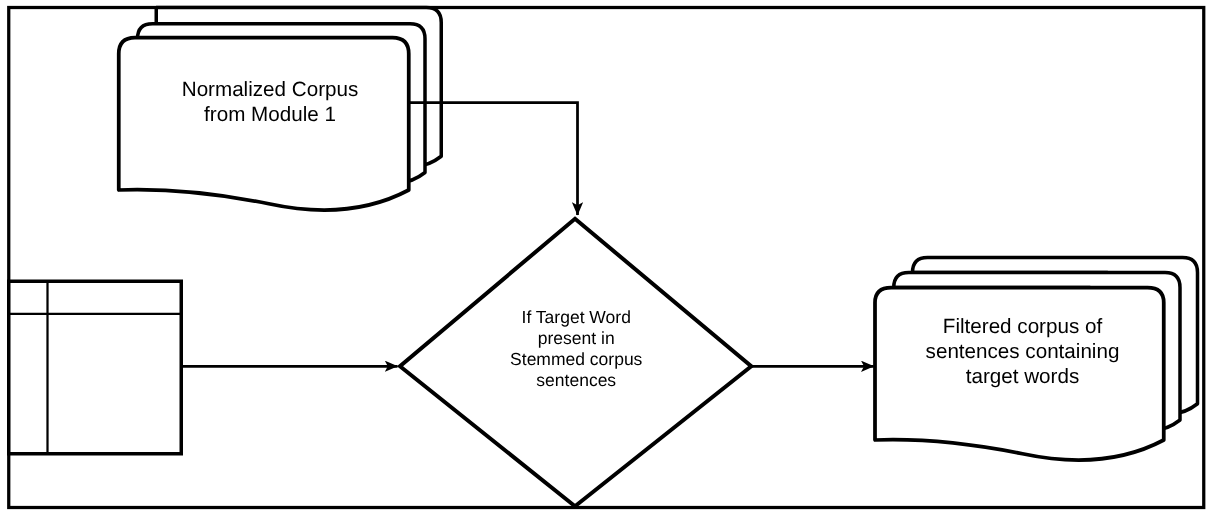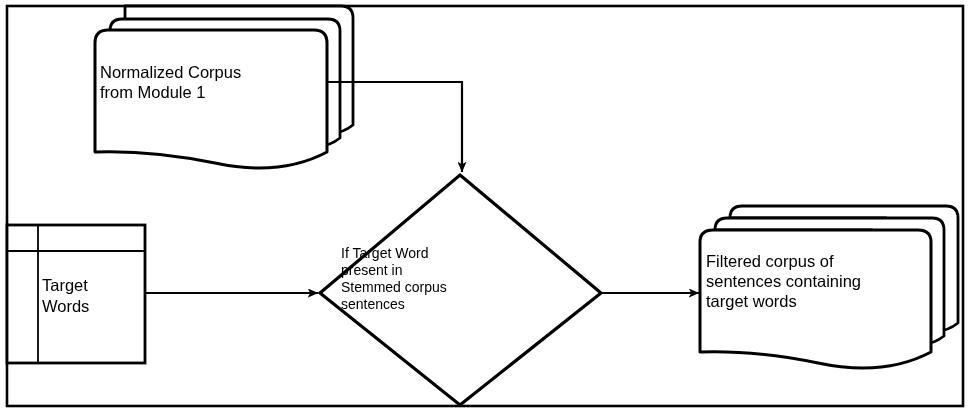--- a/index.html
+++ b/index.html
@@ -19,21 +19,21 @@
   }
   #flow-svg {
     position: absolute;
     left: 0;
     top: 0;
     width: 968px;
     height: 414px;
   }
   .node-text {
     position: absolute;
-    text-align: left;
+    text-align: center;
     color: #000000;
     line-height: 1.22;
     white-space: pre-line;
     pointer-events: none;
     font-family: "Liberation Sans", sans-serif;
   }
   #doc-input-label {
     left: 100px;
     top: 62px;
     width: 232px;
@@ -111,22 +111,20 @@
     </g>
 
     <g>
       <path d="M601,293 L699,293" fill="none" stroke="#000000" stroke-width="2.2" marker-end="url(#arrowhead)"></path>
     </g>
   </svg>
 
   <div class="node-text" id="doc-input-label">Normalized Corpus
 from Module 1</div>
 
-  <div class="node-text" id="table-label">Target
-Words</div>
 
   <div class="node-text" id="decision-label">If Target Word
 present in
 Stemmed corpus
 sentences</div>
 
   <div class="node-text" id="doc-output-label">Filtered corpus of
 sentences containing
 target words</div>
 

